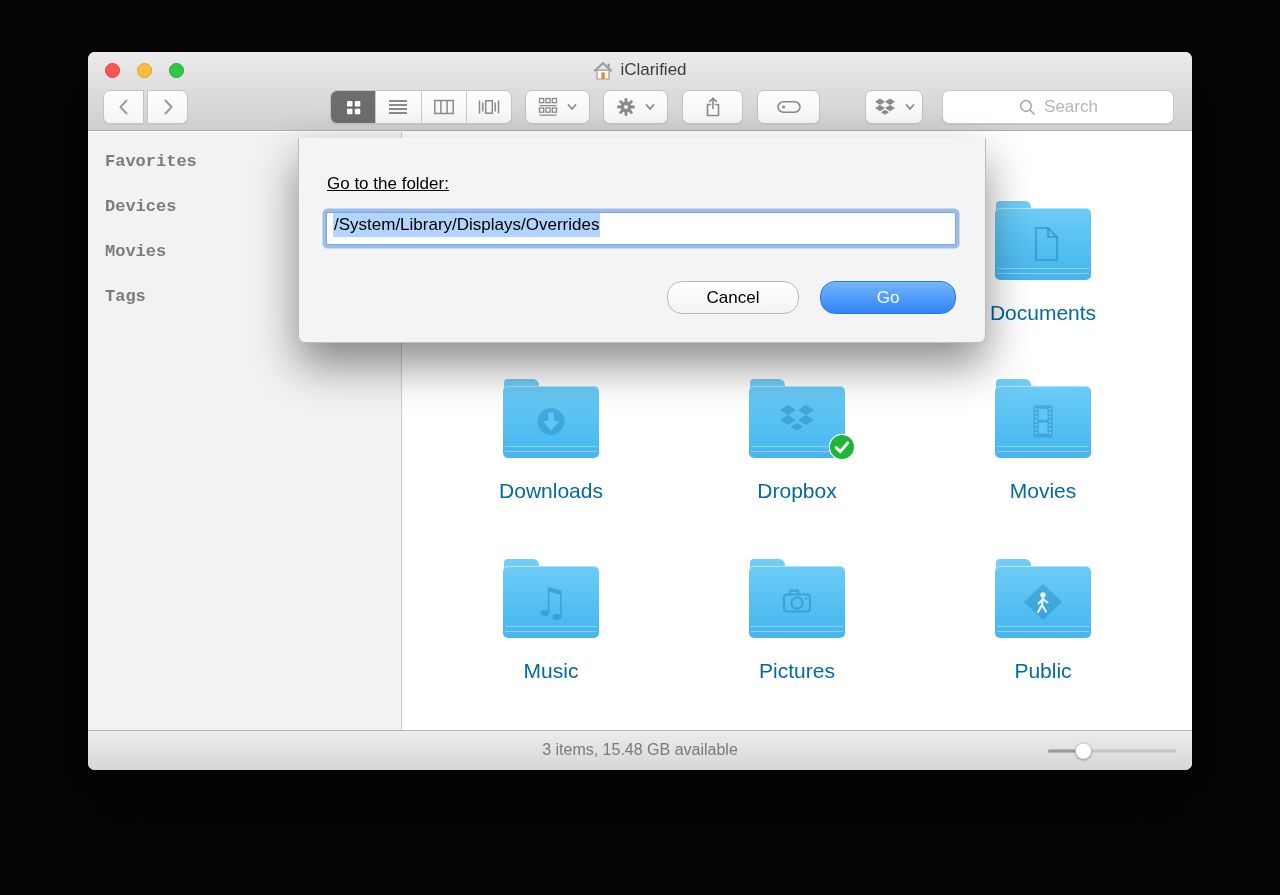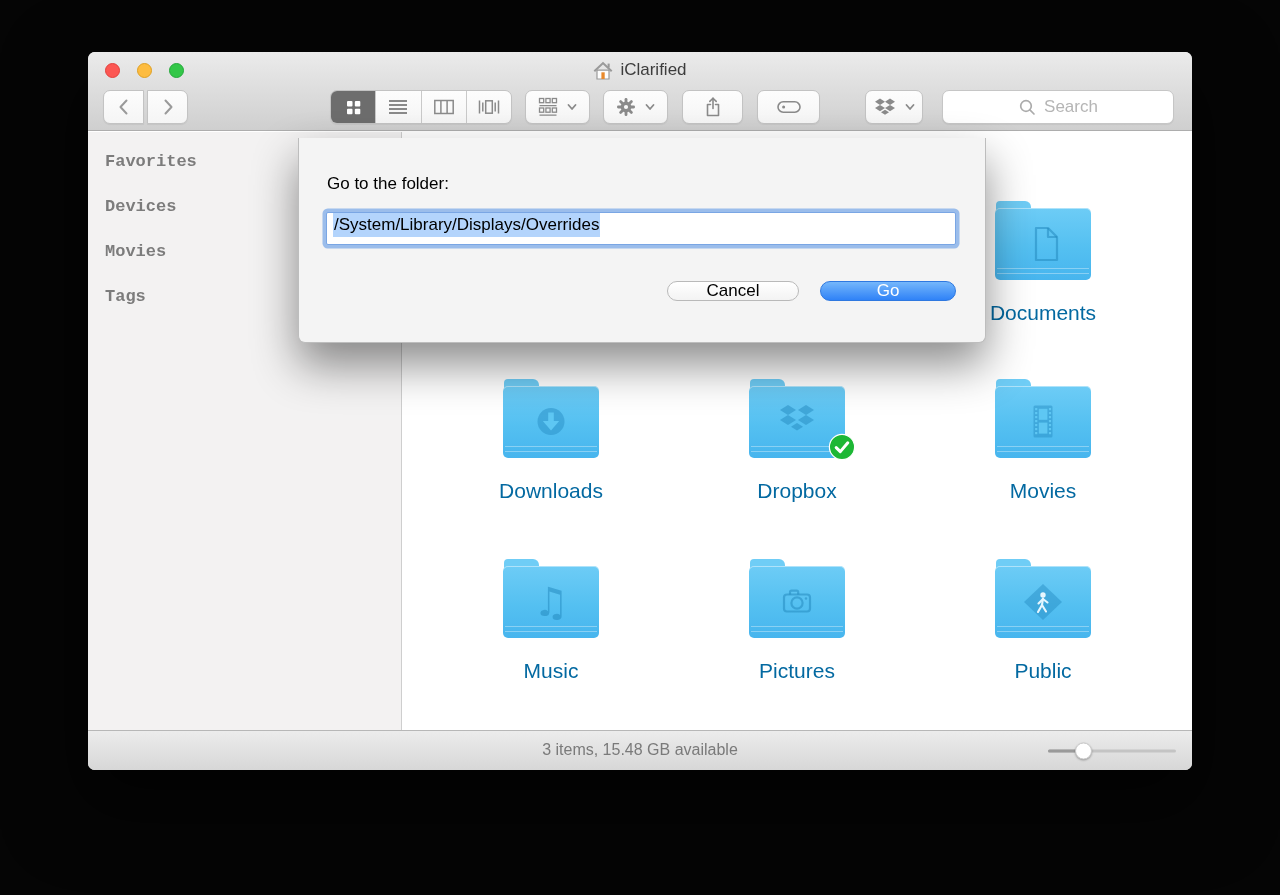--- a/index.html
+++ b/index.html
@@ -57,26 +57,26 @@
     display:flex; align-items:center; justify-content:center; box-shadow:inset 0 1px 0 rgba(255,255,255,.45); }
   .fbody::after { content:""; position:absolute; left:2px; right:2px; bottom:6px; height:4px;
     border-top:1px solid rgba(255,255,255,.35); border-bottom:1px solid rgba(255,255,255,.35); }
   .music-glyph { font-family:"DejaVu Sans",sans-serif; font-size:40px; line-height:1; color:rgba(36,138,192,.55); }
   .badge { position:absolute; right:-11px; bottom:-2px; width:28px; height:28px; }
 
   
   .sheet { position:absolute; left:210px; top:86px; width:688px; height:205px; background:#f4f4f4;
     border:1px solid #bdbdbd; border-top:none; border-radius:0 0 7px 7px; z-index:10;
     box-shadow:0 22px 45px rgba(0,0,0,.45); }
-  .sheet-label { position:absolute; left:28px; top:36px; font-size:17px; color:#000; }
+  .sheet-label { position:absolute; left:28px; top:36px; font-size:17px; color:#000;text-decoration:underline; }
   .pathfield { position:absolute; left:27px; top:74px; width:630px; height:33px; background:#fff;
     border:1px solid #7aa6e4; border-radius:2px; box-shadow:0 0 0 3.5px rgba(133,175,233,.8);
     display:flex; align-items:flex-start; padding:0 6px; font-size:17px; color:#000; }
   .sel { background:#b3d4fc; padding:2px 1px; white-space:pre; }
-  .dbtn { position:absolute; top:143px; height:20px; border-radius:15px; font-size:17px;
+  .dbtn { position:absolute; top:143px; height:33px; border-radius:15px; font-size:17px;
     display:flex; align-items:center; justify-content:center; font-family:inherit; cursor:default; }
   .dbtn.cancel { left:368px; width:132px; background:linear-gradient(#ffffff,#f3f3f3); border:1px solid #b9b9b9; color:#000; }
   .dbtn.go { left:521px; width:136px; background:linear-gradient(#75b7fb,#2f82f7); border:1px solid #2e78e0; color:#fff; }
 
   
   .statusbar { position:absolute; left:0; right:0; bottom:0; height:40px;
     background:linear-gradient(#ececec,#d7d7d7); border-top:1px solid #b7b7b7; }
   .status-text { display:block; text-align:center; line-height:38px; font-size:16px; color:#7a7a7a; }
   .slider { position:absolute; right:16px; top:50%; transform:translateY(-50%); width:128px; height:19px; }
   .track { position:absolute; left:0; right:0; top:8px; height:3px; background:#c4c4c4; border-radius:2px; }

